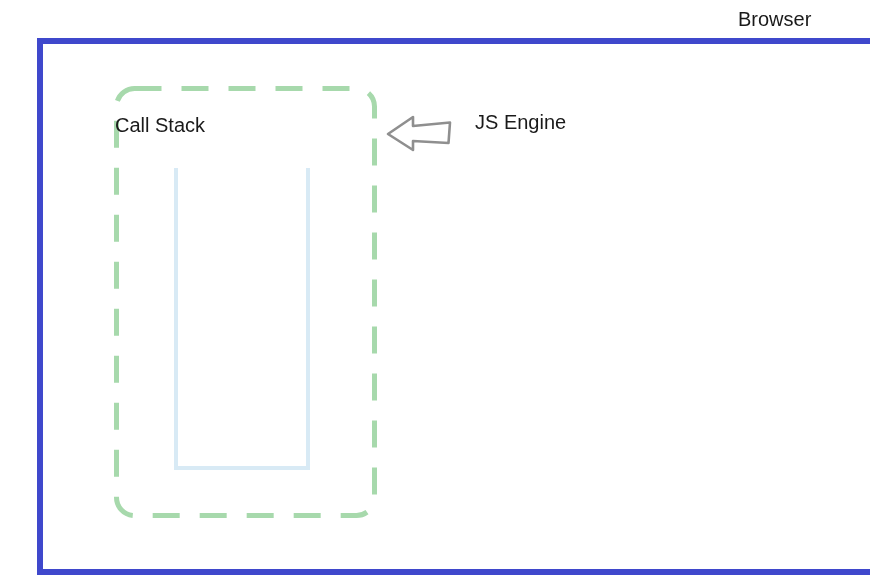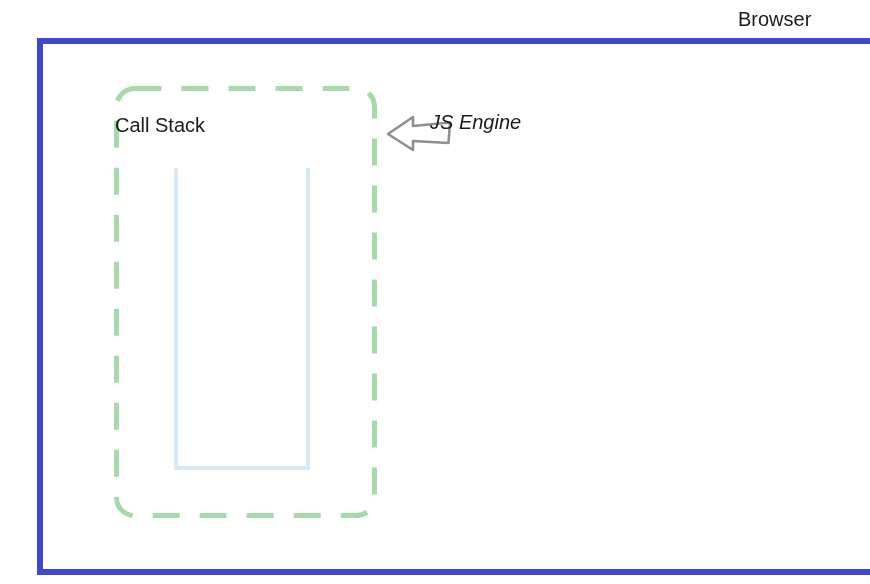--- a/index.html
+++ b/index.html
@@ -85,27 +85,26 @@
     height: 42px;
   }
   .arrow-shape {
     fill: var(--arrow-fill);
     stroke: var(--arrow-stroke);
     stroke-width: 2.6;
     stroke-linejoin: round;
   }
   .js-engine-label {
     position: absolute;
-    left: 403px;
+    left: 448px;
     top: 110px;
     font-size: 20px;
     line-height: 24px;
     color: var(--text);
     white-space: nowrap;
-    font-style: italic;
   }
 </style>
 </head>
 <body>
 
 <div class="canvas">
 
   <div class="browser-label">Browser</div>
 
   <div class="browser-box"></div>

